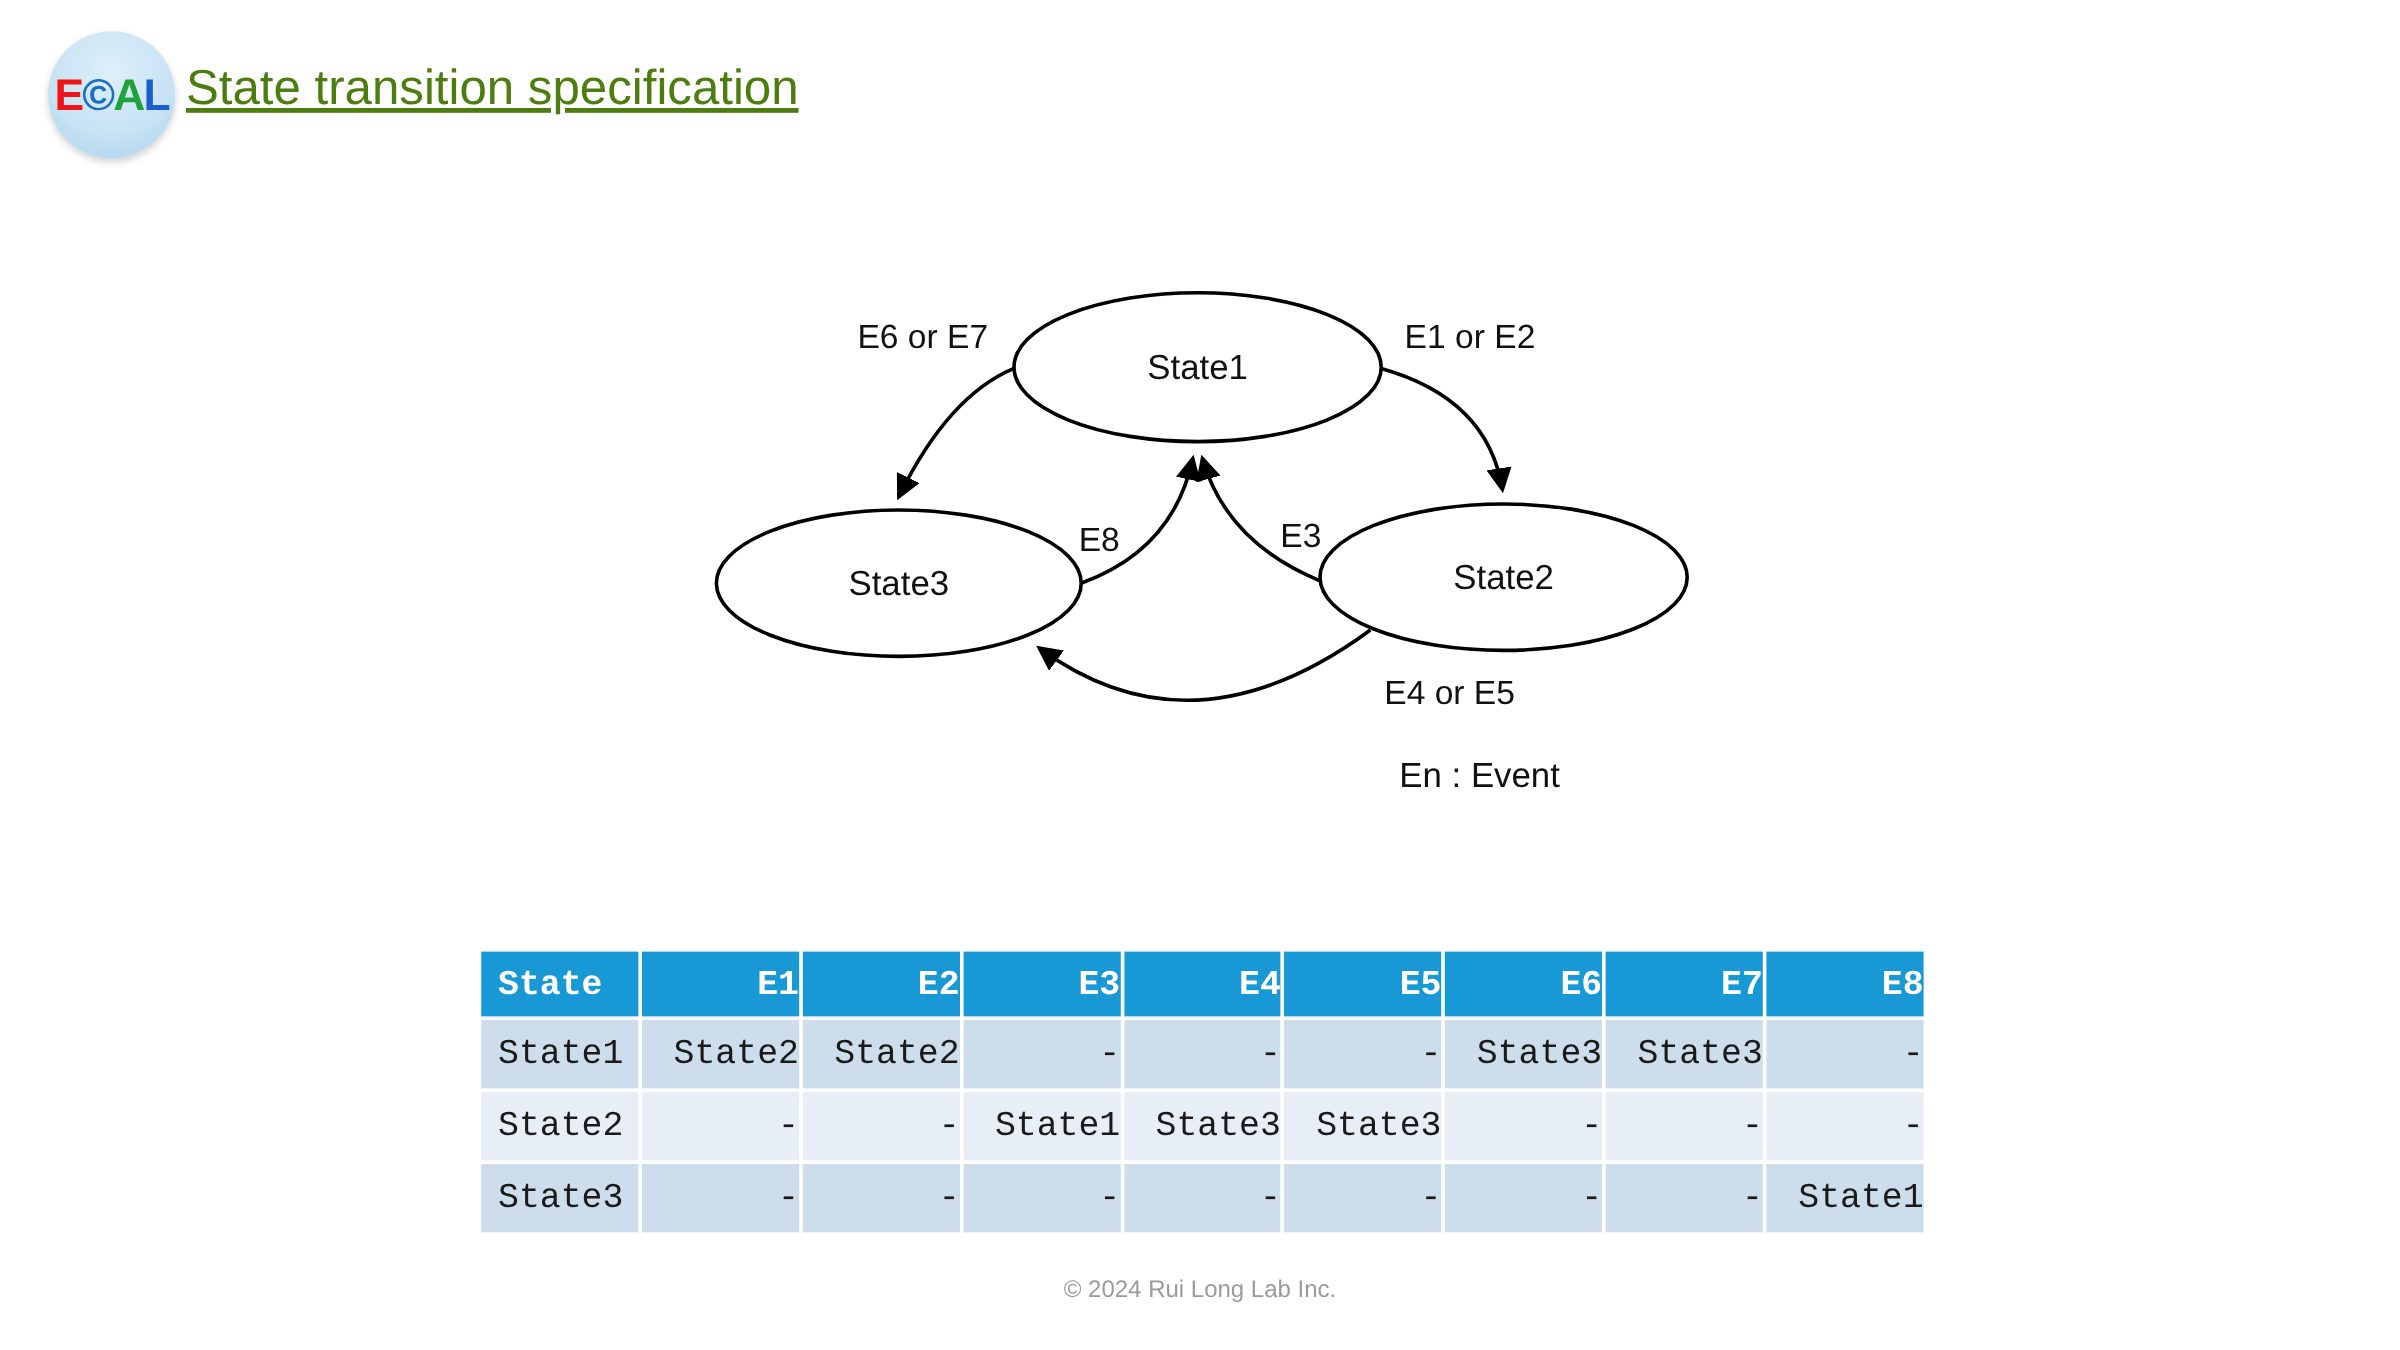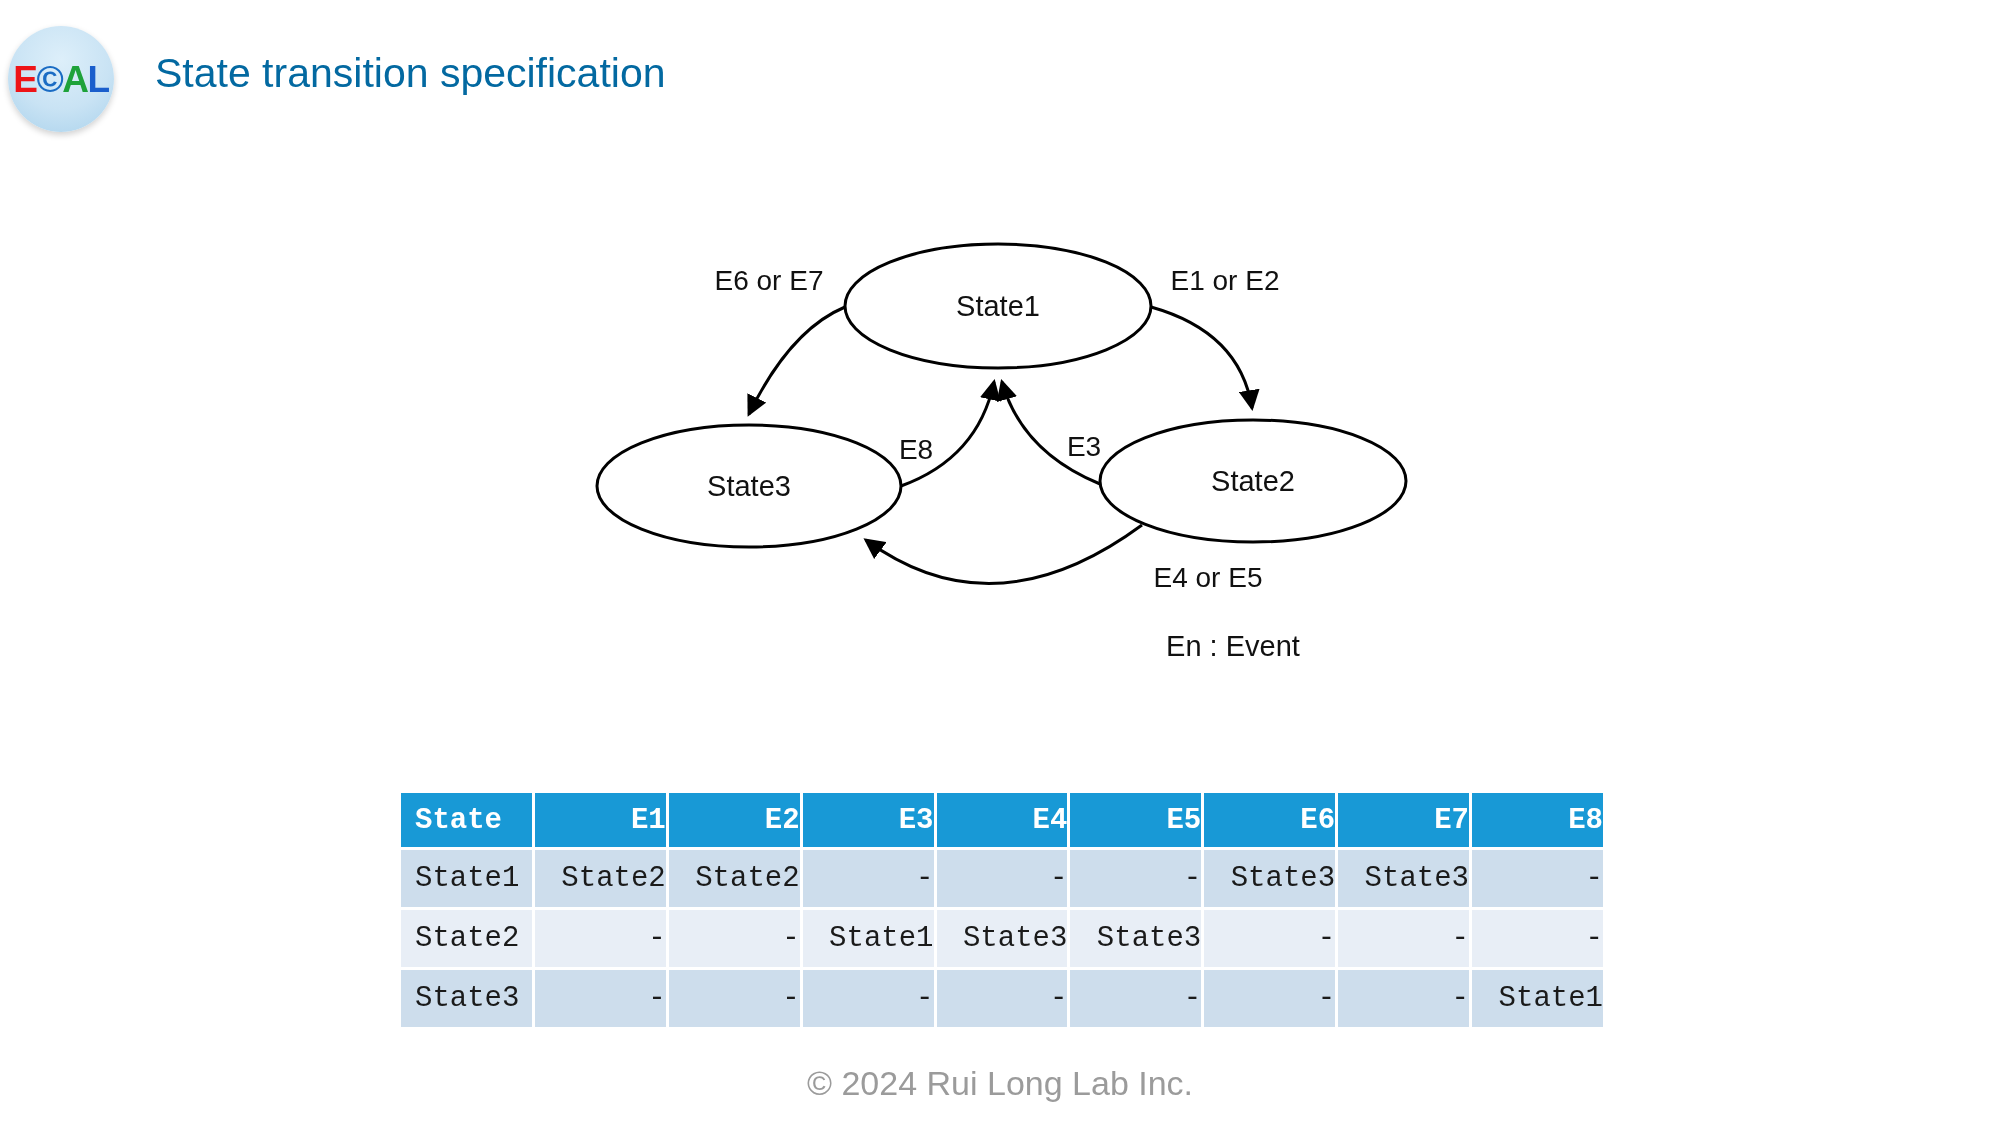--- a/index.html
+++ b/index.html
@@ -7,42 +7,43 @@
   body {
     width: 2000px; height: 1125px;
     background: #ffffff;
     font-family: "Liberation Sans", "DejaVu Sans", sans-serif;
     position: relative;
     overflow: hidden;
   }
 
   
   .logo {
-    position: absolute; left: 8px; top: 26px;
+    position: absolute; left: 40px; top: 26px;
     width: 106px; height: 106px;
     border-radius: 50%;
     background: radial-gradient(circle at 50% 32%, #ddeffa 0%, #c9e3f4 55%, #aad2ec 100%);
     box-shadow: 0 3px 6px rgba(0,0,0,0.18);
     display: flex; align-items: center; justify-content: center;
   }
   .logo-text {
     font-weight: bold;
     font-size: 37px;
     letter-spacing: -1.5px;
     line-height: 1;
     white-space: nowrap;
   }
   .logo-e { color: #ee1417; }
   .logo-c { color: #1a6cc4; }
   .logo-a { color: #1ea23a; }
   .logo-l { color: #1a5ecc; }
   .page-title {
     position: absolute; left: 155px; top: 50px;
     font-size: 41px;
-    color: #0369a1;
+    color: #4d7c0f;
+    text-decoration: underline;
   }
 
   
   svg.diagram {
     position: absolute; left: 0; top: 0;
     width: 2000px; height: 1125px;
   }
   .state-shape { fill: #ffffff; stroke: #000000; stroke-width: 3; }
   .edge-path  { fill: none; stroke: #000000; stroke-width: 3; }
   .state-label { font-size: 29px; fill: #111111; text-anchor: middle; }
@@ -68,21 +69,21 @@
   table.transition tr.row-odd  td { background: #cdddec; }
   table.transition tr.row-even td { background: #e8eef6; }
   table.transition th.first, table.transition td.first {
     text-align: left; padding-left: 14px;
   }
 
   
   .footer {
     position: absolute; left: 0; top: 1064px; width: 2000px;
     text-align: center;
-    font-size: 34px;
+    font-size: 20px;
     color: #9b9b9b;
   }
 </style>
 </head>
 <body>
 
 <div class="logo">
   <span class="logo-text"><span class="logo-e">E</span><span class="logo-c">©</span><span class="logo-a">A</span><span class="logo-l">L</span></span>
 </div>
 <div class="page-title">State transition specification</div>

